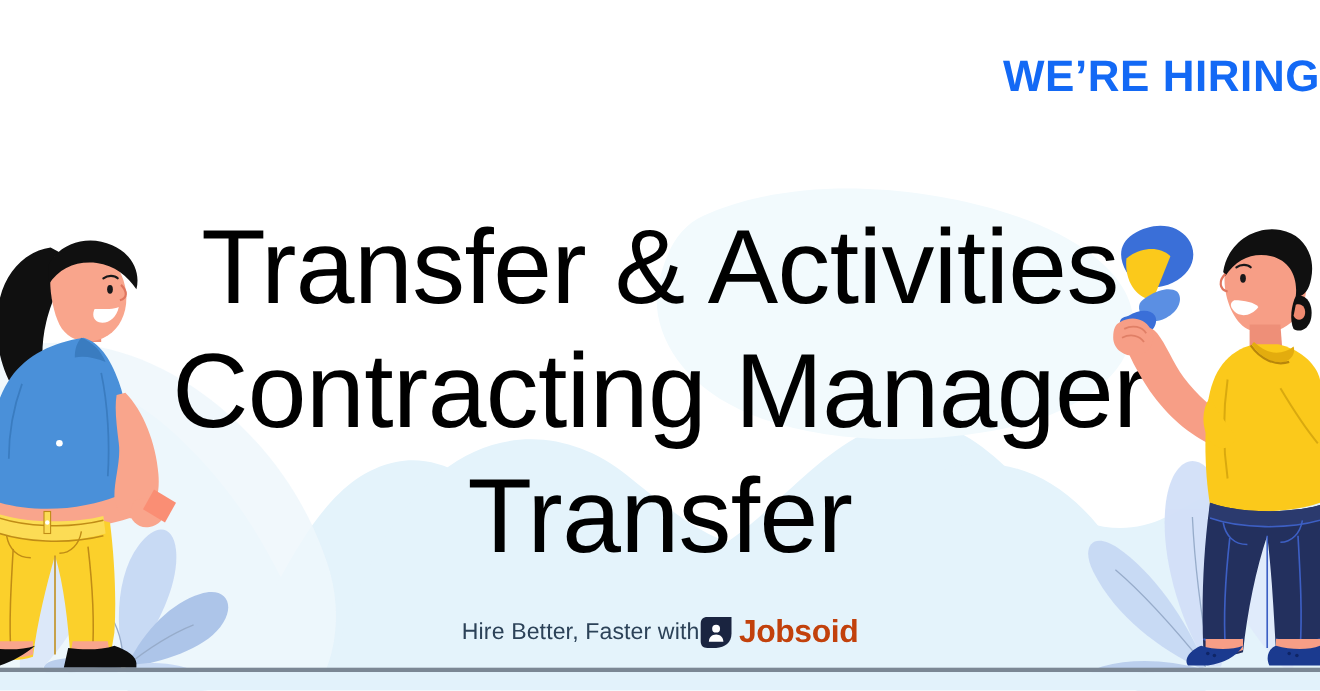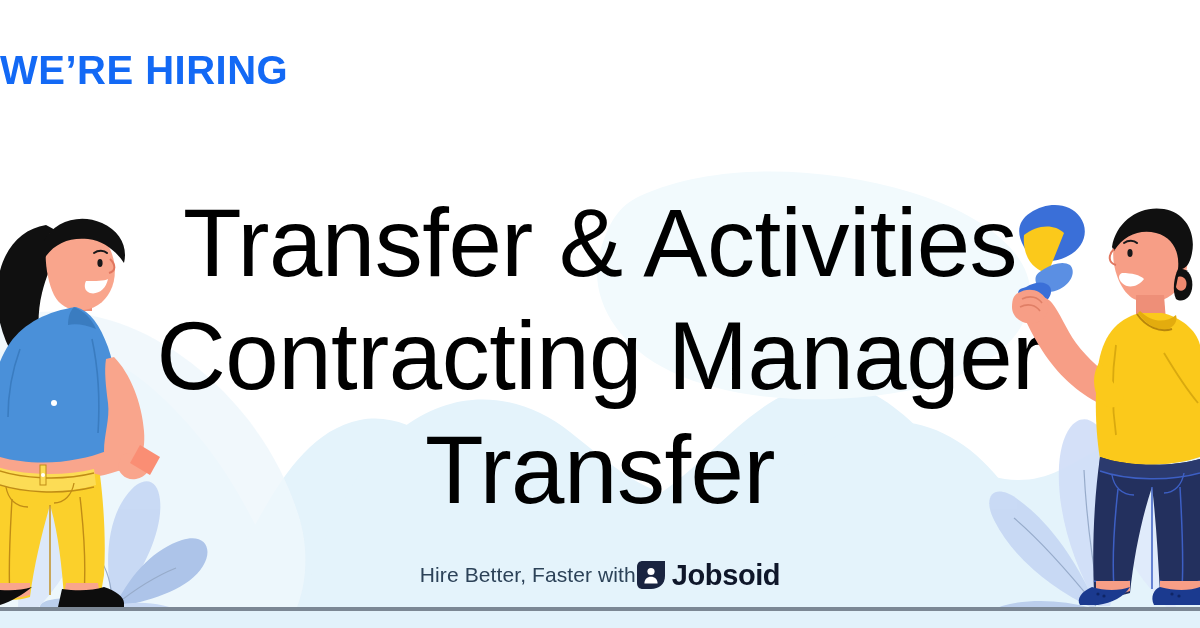--- a/index.html
+++ b/index.html
@@ -14,21 +14,21 @@
     width:1200px; height:628px;
     overflow:hidden;
     background:#ffffff;
   }
   
   .bg-layer { position:absolute; inset:0; width:1200px; height:628px; }
   
   .hiring-label {
     position:absolute;
     top:48px; left:0; width:1200px;
-    text-align:left;
+    text-align:right;
     font-size:40px;
     font-weight:bold;
     letter-spacing:0.5px;
     color:#1369f5;
     z-index:6;
     white-space:nowrap;
   }
   .title-wrap {
     position:absolute;
     top:186px; left:0; width:1200px;
@@ -65,21 +65,21 @@
   }
   .brand {
     display:flex;
     align-items:center;
     gap:6px;
   }
   .brand-mark { display:block; }
   .brand-name {
     font-size:29px;
     font-weight:600;
-    color:#0f172a;
+    color:#c2410c;
     letter-spacing:-0.4px;
     line-height:1;
     white-space:nowrap;
   }
   
   .bottom-rule {
     position:absolute;
     left:0; top:607px;
     width:1200px; height:4px;
     background:#7b8794;

